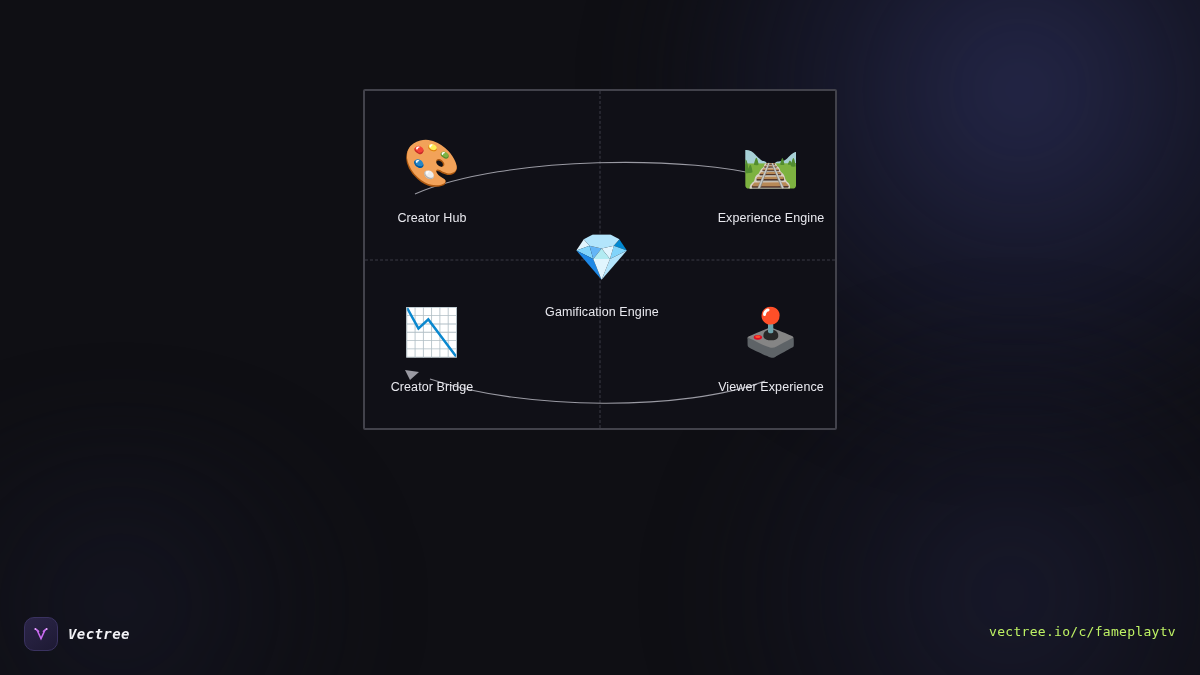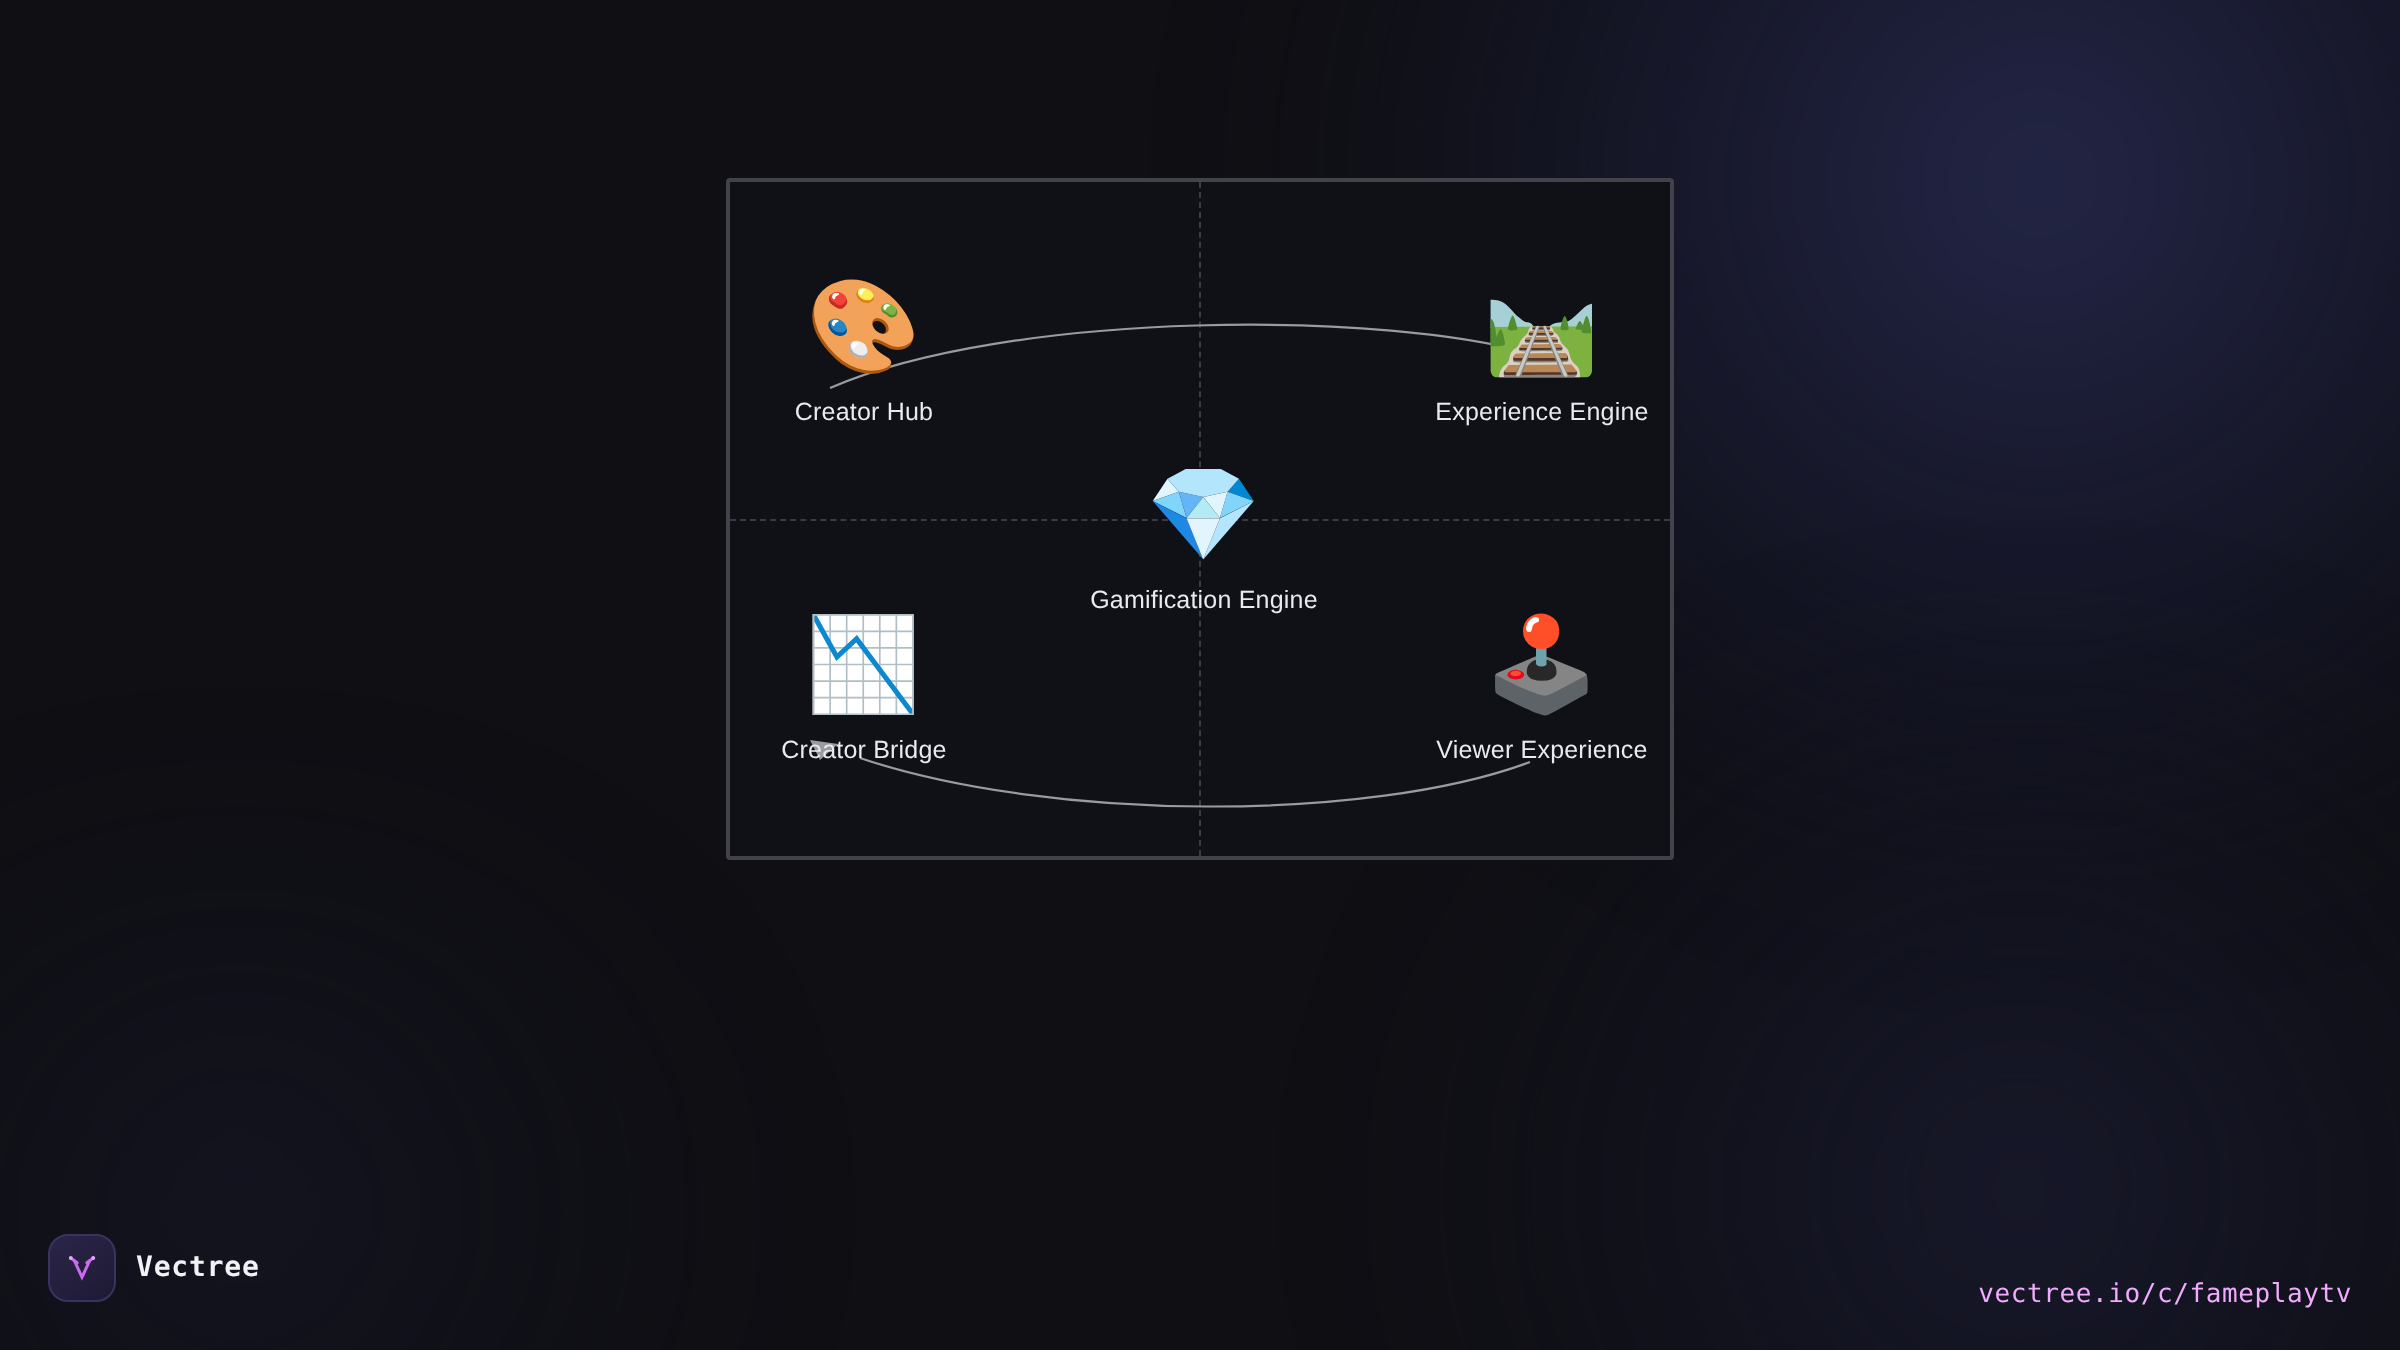--- a/index.html
+++ b/index.html
@@ -119,39 +119,40 @@
   .node-emoji {
     font-size: 46px;
     line-height: 1;
     height: 56px;
     display: flex;
     align-items: center;
     justify-content: center;
     user-select: none;
   }
   .node-label {
-    margin-top: 8px;
+    margin-top: 20px;
     color: #e9e9ef;
     font-size: 12.5px;
     letter-spacing: 0.1px;
     white-space: nowrap;
     text-align: center;
   }
 
   #node-creator-hub     { left: 67px;  top: 44px; }
   #node-branching-engine{ left: 406px; top: 44px; }
   #node-gamification    { left: 237px; top: 138px; }
   #node-insight-bridge  { left: 67px;  top: 213px; }
   #node-viewer-exp      { left: 406px; top: 213px; }
 
   
   #brand-block {
     position: absolute;
     left: 24px;
     bottom: 18px;
+    font-style: italic;
   }
   #brand-row {
     display: flex;
     align-items: center;
     gap: 10px;
     margin-bottom: 6px;
   }
   #brand-logo {
     width: 32px;
     height: 32px;
@@ -174,22 +175,22 @@
     color: #ffffff;
     font-family: "DejaVu Sans Mono", "Liberation Mono", monospace;
     font-size: 35px;
     font-weight: bold;
     letter-spacing: 0.5px;
     line-height: 1.05;
   }
   #footer-url {
     position: absolute;
     right: 24px;
-    bottom: 20px;
-    color: #f0abfc;
+    bottom: 36px;
+    color: #bef264;
     font-family: "DejaVu Sans Mono", "Liberation Mono", monospace;
     font-size: 13px;
     letter-spacing: 0.3px;
   }
 </style>
 </head>
 <body>
 
 <div id="bg-glow-right"></div>
 <div id="bg-glow-bottomright"></div>

